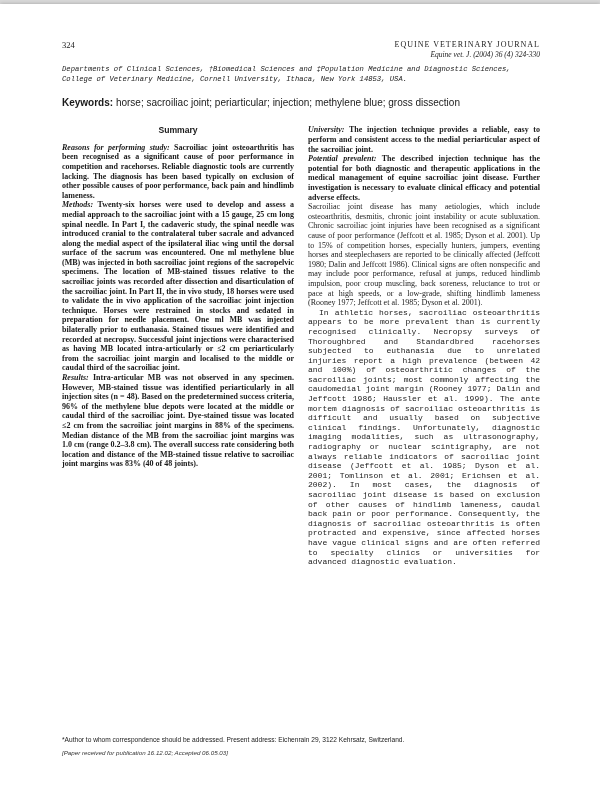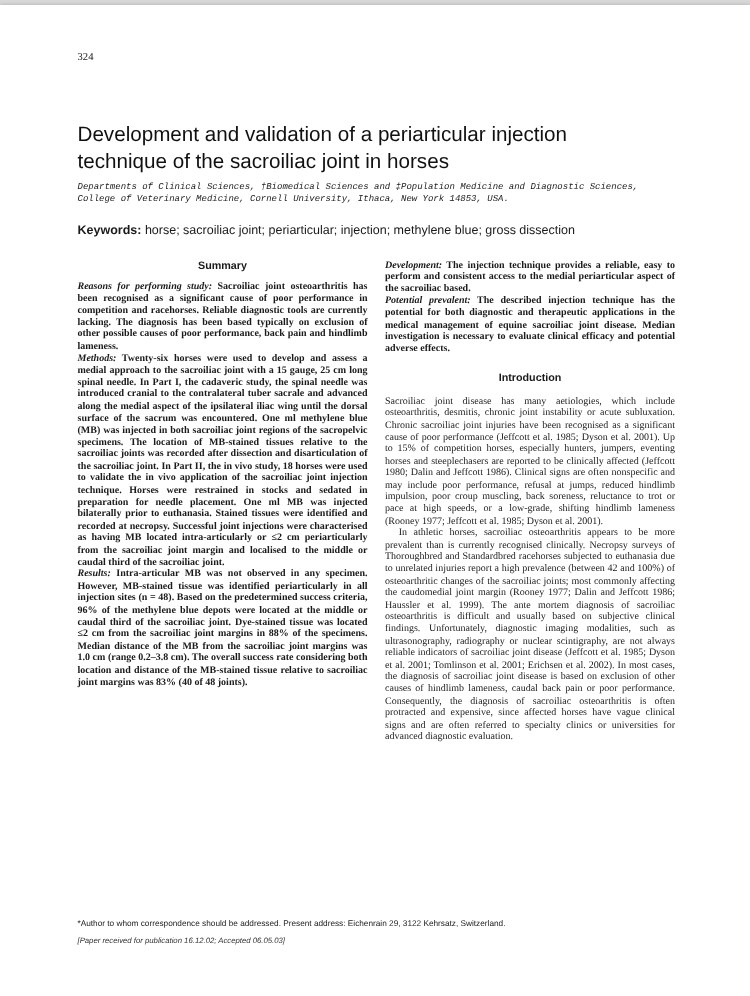--- a/index.html
+++ b/index.html
@@ -33,38 +33,41 @@
   .columns { display: flex; gap: 14px; margin-top: 17px; }
   .col { flex: 1 1 0; font-size: 8px; line-height: 1.2; text-align: justify; }
   .sec-heading {
     font-family: "Liberation Sans", sans-serif; font-weight: bold;
     font-size: 8.6px; margin-bottom: 7px; text-align: center;
   }
   .intro-heading { margin-top: 14px; margin-bottom: 8px; }
   .sum-para { font-weight: bold; }
   .lead { font-weight: bold; font-style: italic; }
   .body-para { }
-  .indent { text-indent: 11px; }
+  .indent { text-indent: 11px; font-family: Liberation Mono, monospace; }
   .page-footer {
     position: absolute; left: 62px; right: 60px; bottom: 44px;
     font-family: "Liberation Sans", sans-serif;
   }
   .footnote { font-size: 6.6px; line-height: 1.35; }
   .footnote.small-italic { font-style: italic; font-size: 6.2px; margin-top: 4px; color: #333; }
 </style>
 </head>
 <body>
 
 <div class="page">
 
   <header class="page-header">
     <span class="page-number">324</span>
+    <div class="journal-block">
+      <div class="journal-name">EQUINE VETERINARY JOURNAL</div>
+      <div class="journal-citation">Equine vet. J. (2004) 36 (4) 324-330</div>
+    </div>
   </header>
 
-  <h1 class="article-title">Development and validation of a periarticular injection technique of the sacroiliac joint in horses</h1>
 
 
   <div class="affiliation">Departments of Clinical Sciences, †Biomedical Sciences and ‡Population Medicine and Diagnostic Sciences, College of Veterinary Medicine, Cornell University, Ithaca, New York 14853, USA.</div>
 
   <div class="keywords">
     <span class="kw-label">Keywords:</span><span> horse; sacroiliac joint; periarticular; injection; methylene blue; gross dissection</span>
   </div>
 
   <div class="columns">
 
@@ -73,25 +76,24 @@
 
       <p class="sum-para"><span class="lead">Reasons for performing study:</span><span> Sacroiliac joint osteoarthritis has been recognised as a significant cause of poor performance in competition and racehorses. Reliable diagnostic tools are currently lacking. The diagnosis has been based typically on exclusion of other possible causes of poor performance, back pain and hindlimb lameness.</span></p>
 
 
       <p class="sum-para"><span class="lead">Methods:</span><span> Twenty-six horses were used to develop and assess a medial approach to the sacroiliac joint with a 15 gauge, 25 cm long spinal needle. In Part I, the cadaveric study, the spinal needle was introduced cranial to the contralateral tuber sacrale and advanced along the medial aspect of the ipsilateral iliac wing until the dorsal surface of the sacrum was encountered. One ml methylene blue (MB) was injected in both sacroiliac joint regions of the sacropelvic specimens. The location of MB-stained tissues relative to the sacroiliac joints was recorded after dissection and disarticulation of the sacroiliac joint. In Part II, the in vivo study, 18 horses were used to validate the in vivo application of the sacroiliac joint injection technique. Horses were restrained in stocks and sedated in preparation for needle placement. One ml MB was injected bilaterally prior to euthanasia. Stained tissues were identified and recorded at necropsy. Successful joint injections were characterised as having MB located intra-articularly or ≤2 cm periarticularly from the sacroiliac joint margin and localised to the middle or caudal third of the sacroiliac joint.</span></p>
 
       <p class="sum-para"><span class="lead">Results:</span><span> Intra-articular MB was not observed in any specimen. However, MB-stained tissue was identified periarticularly in all injection sites (n = 48). Based on the predetermined success criteria, 96% of the methylene blue depots were located at the middle or caudal third of the sacroiliac joint. Dye-stained tissue was located ≤2 cm from the sacroiliac joint margins in 88% of the specimens. Median distance of the MB from the sacroiliac joint margins was 1.0 cm (range 0.2–3.8 cm). The overall success rate considering both location and distance of the MB-stained tissue relative to sacroiliac joint margins was 83% (40 of 48 joints).</span></p>
     </div>
 
     <div class="col">
-      <p class="sum-para"><span class="lead">Development:</span><span> The injection technique provides a reliable, easy to perform and consistent access to the medial periarticular aspect of the sacroiliac based.</span></p>
+      <p class="sum-para"><span class="lead">University:</span><span> The injection technique provides a reliable, easy to perform and consistent access to the medial periarticular aspect of the sacroiliac joint.</span></p>
 
-      <p class="sum-para"><span class="lead">Potential prevalent:</span><span> The described injection technique has the potential for both diagnostic and therapeutic applications in the medical management of equine sacroiliac joint disease. Median investigation is necessary to evaluate clinical efficacy and potential adverse effects.</span></p>
+      <p class="sum-para"><span class="lead">Potential prevalent:</span><span> The described injection technique has the potential for both diagnostic and therapeutic applications in the medical management of equine sacroiliac joint disease. Further investigation is necessary to evaluate clinical efficacy and potential adverse effects.</span></p>
 
-      <h2 class="sec-heading intro-heading">Introduction</h2>
 
       <p class="body-para">Sacroiliac joint disease has many aetiologies, which include osteoarthritis, desmitis, chronic joint instability or acute subluxation. Chronic sacroiliac joint injuries have been recognised as a significant cause of poor performance (Jeffcott et al. 1985; Dyson et al. 2001). Up to 15% of competition horses, especially hunters, jumpers, eventing horses and steeplechasers are reported to be clinically affected (Jeffcott 1980; Dalin and Jeffcott 1986). Clinical signs are often nonspecific and may include poor performance, refusal at jumps, reduced hindlimb impulsion, poor croup muscling, back soreness, reluctance to trot or pace at high speeds, or a low-grade, shifting hindlimb lameness (Rooney 1977; Jeffcott et al. 1985; Dyson et al. 2001).</p>
 
       <p class="body-para indent">In athletic horses, sacroiliac osteoarthritis appears to be more prevalent than is currently recognised clinically. Necropsy surveys of Thoroughbred and Standardbred racehorses subjected to euthanasia due to unrelated injuries report a high prevalence (between 42 and 100%) of osteoarthritic changes of the sacroiliac joints; most commonly affecting the caudomedial joint margin (Rooney 1977; Dalin and Jeffcott 1986; Haussler et al. 1999). The ante mortem diagnosis of sacroiliac osteoarthritis is difficult and usually based on subjective clinical findings. Unfortunately, diagnostic imaging modalities, such as ultrasonography, radiography or nuclear scintigraphy, are not always reliable indicators of sacroiliac joint disease (Jeffcott et al. 1985; Dyson et al. 2001; Tomlinson et al. 2001; Erichsen et al. 2002). In most cases, the diagnosis of sacroiliac joint disease is based on exclusion of other causes of hindlimb lameness, caudal back pain or poor performance. Consequently, the diagnosis of sacroiliac osteoarthritis is often protracted and expensive, since affected horses have vague clinical signs and are often referred to specialty clinics or universities for advanced diagnostic evaluation.</p>
     </div>
 
   </div>
 
   <footer class="page-footer">
     <div class="footnote">*Author to whom correspondence should be addressed. Present address: Eichenrain 29, 3122 Kehrsatz, Switzerland.</div>

